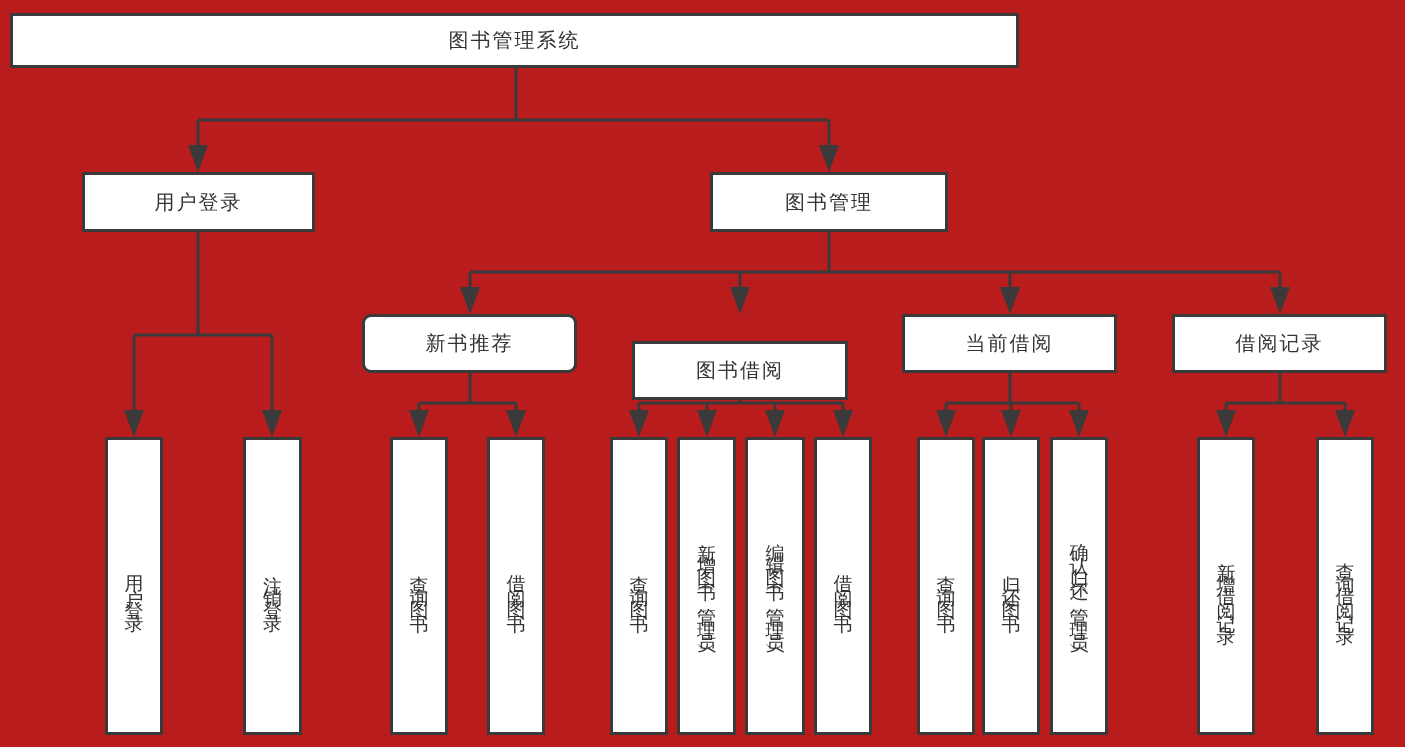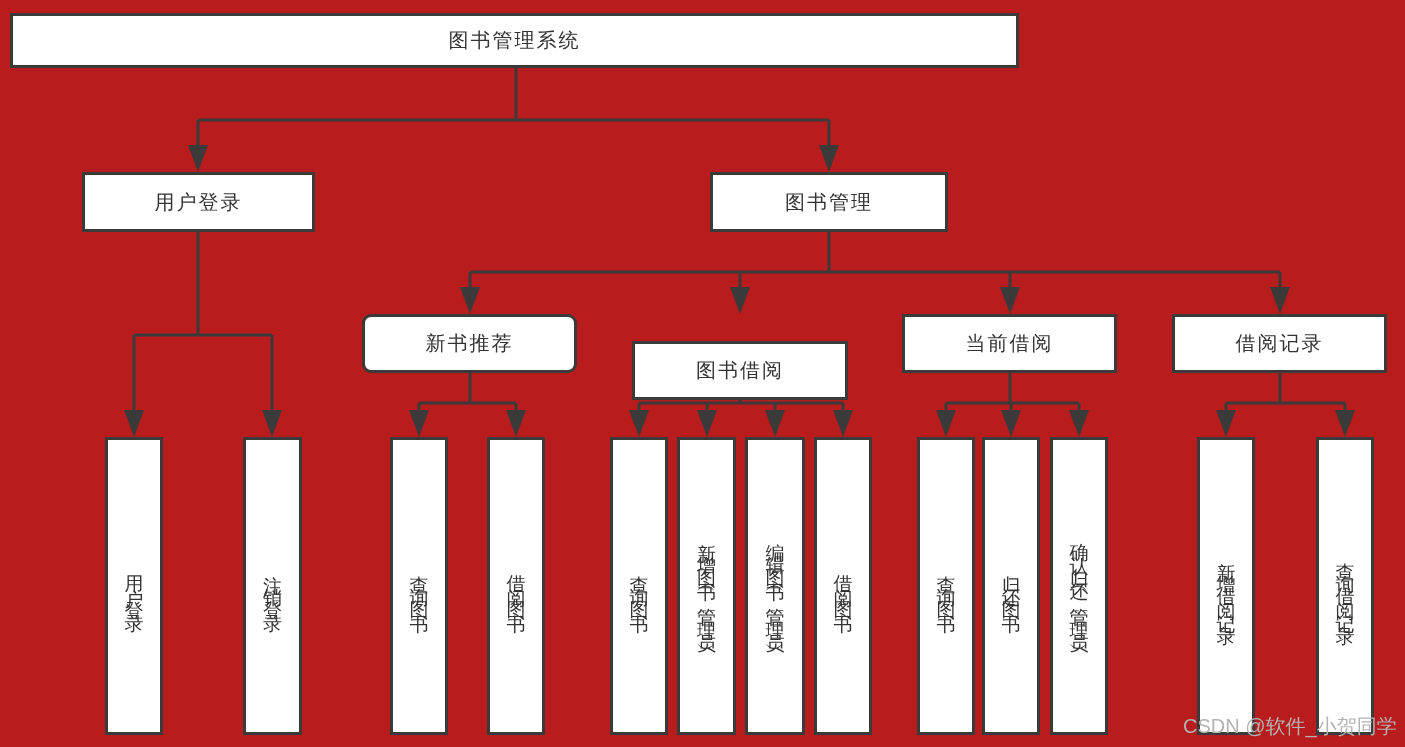--- a/index.html
+++ b/index.html
@@ -101,14 +101,13 @@
   <div class="box leaf" style="left:745px;top:437px;width:60px;height:298px;">编辑图书（管理员）</div>
   <div class="box leaf" style="left:814px;top:437px;width:58px;height:298px;">借阅图书</div>
 
   <div class="box leaf" style="left:917px;top:437px;width:58px;height:298px;">查询图书</div>
   <div class="box leaf" style="left:982px;top:437px;width:58px;height:298px;">归还图书</div>
   <div class="box leaf" style="left:1050px;top:437px;width:58px;height:298px;">确认归还（管理员）</div>
 
   <div class="box leaf" style="left:1197px;top:437px;width:58px;height:298px;">新增借阅记录</div>
   <div class="box leaf" style="left:1316px;top:437px;width:58px;height:298px;">查询借阅记录</div>
 
-  <div id="watermark">CSDN @软件_小贺同学</div>
 </div>
 
 </body></html>

